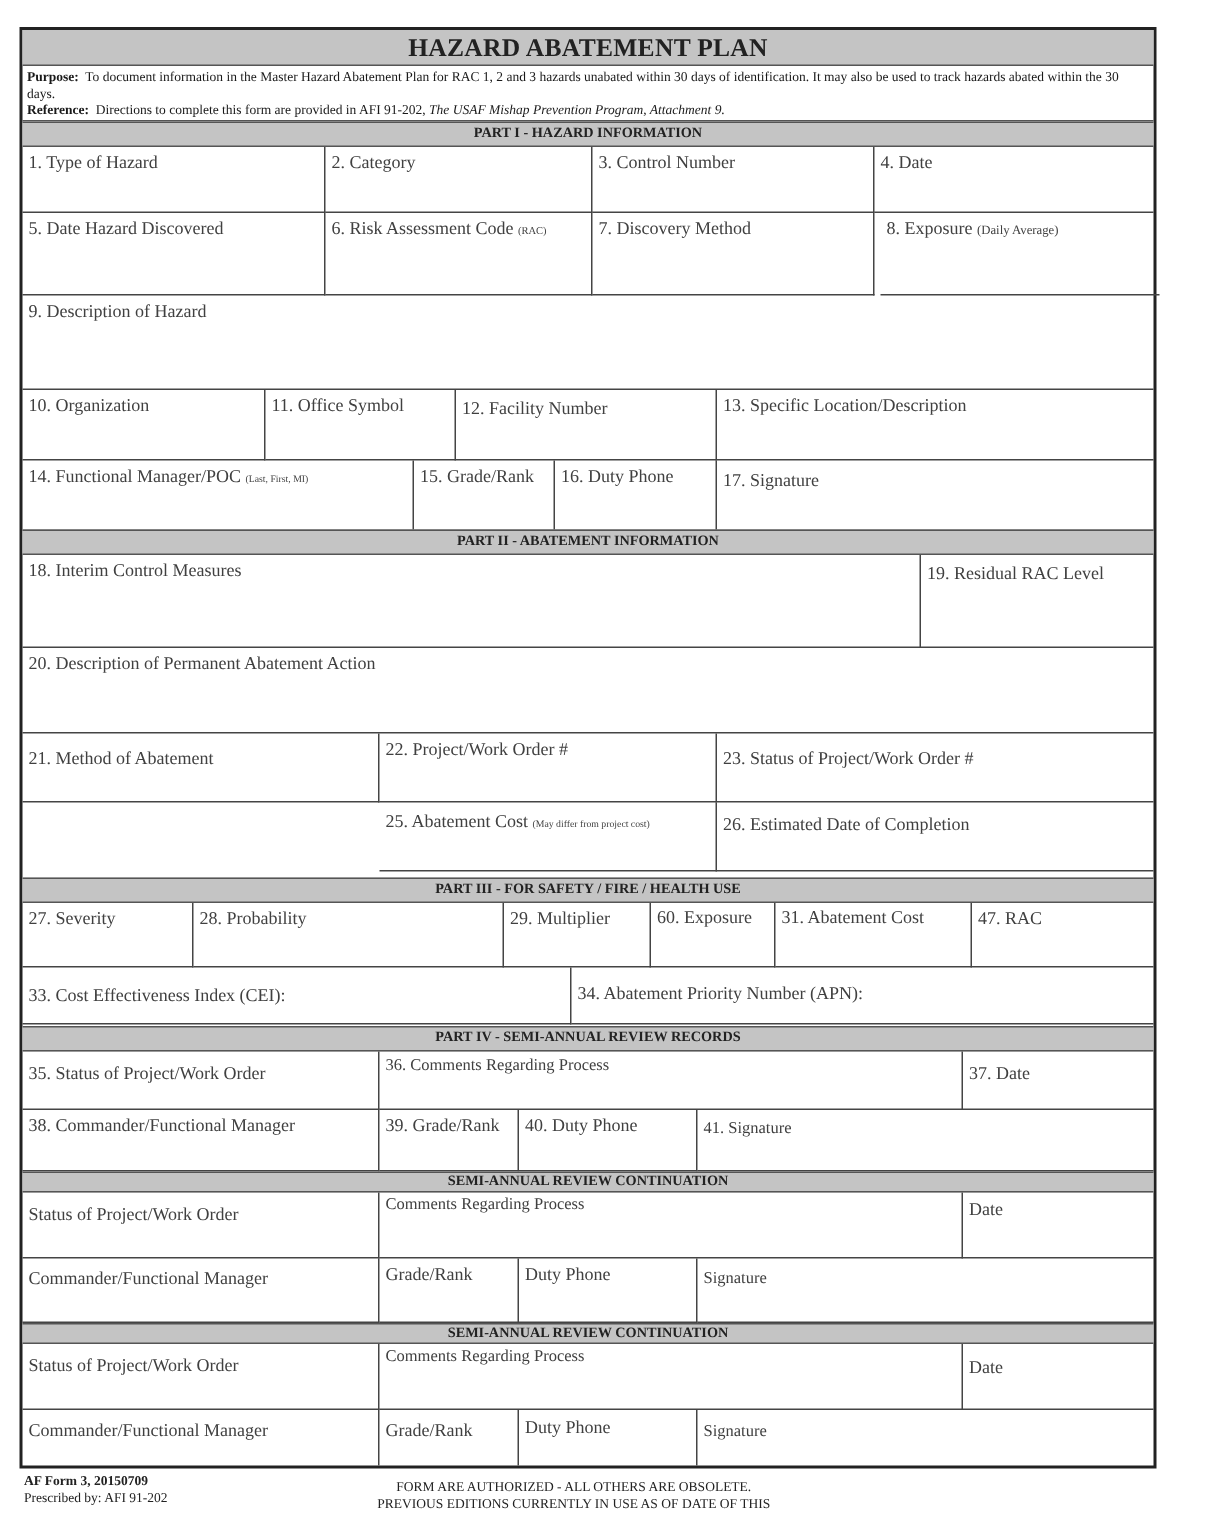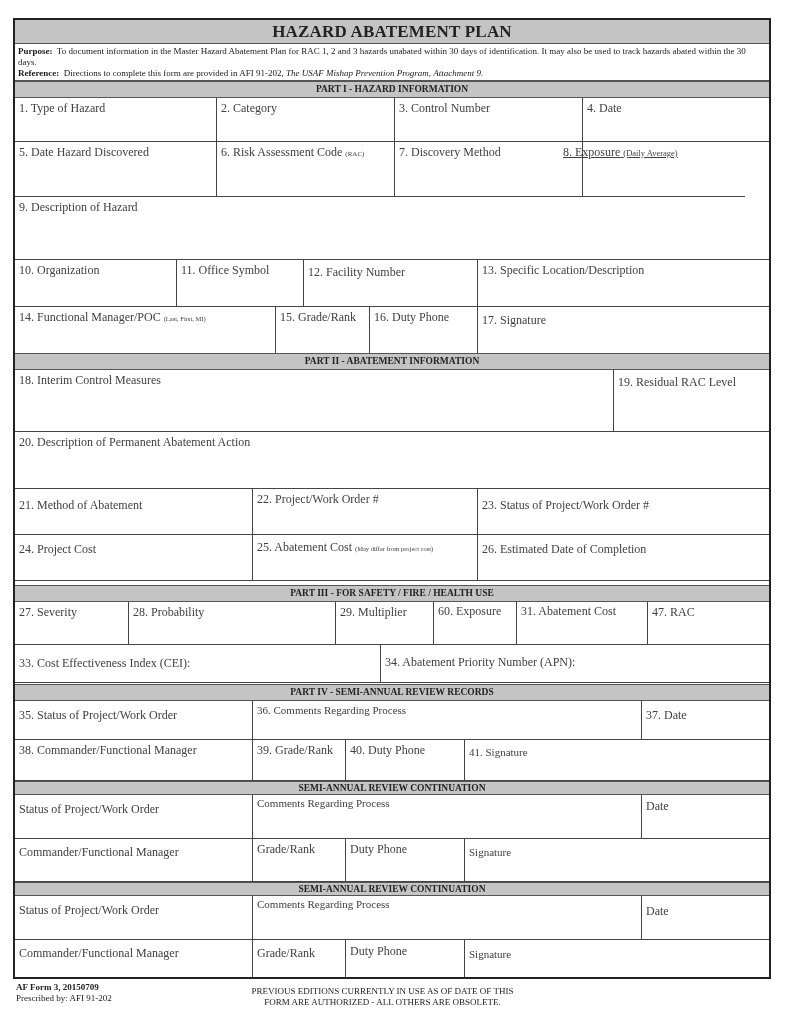--- a/index.html
+++ b/index.html
@@ -34,21 +34,21 @@
   <div class="abs hdr parthdr" style="left:0;top:61px;width:754px;height:17px;">PART I - HAZARD INFORMATION</div>
 
   <div class="abs cell" style="left:0;top:78px;width:202px;height:44px;"><span>1. Type of Hazard</span></div>
   <div class="abs cell" style="left:202px;top:78px;width:178px;height:44px;"><span>2. Category</span></div>
   <div class="abs cell" style="left:380px;top:78px;width:188px;height:44px;"><span>3. Control Number</span></div>
   <div class="abs cell noright" style="left:568px;top:78px;width:186px;height:44px;"><span>4. Date</span></div>
 
   <div class="abs cell" style="left:0;top:122px;width:202px;height:55px;"><span>5. Date Hazard Discovered</span></div>
   <div class="abs cell" style="left:202px;top:122px;width:178px;height:55px;"><span>6. Risk Assessment Code</span> <span class="small">(RAC)</span></div>
   <div class="abs cell" style="left:380px;top:122px;width:188px;height:55px;"><span>7. Discovery Method</span></div>
-  <div class="abs cell noright" style="left:544px;top:122px;width:186px;height:55px;text-decoration:underline;"><span>8. Exposure</span> <span class="small" style="font-size:8.5px">(Daily Average)</span></div>
+  <div class="abs cell noright" style="left:572px;top:122px;width:186px;height:55px;"><span>8. Exposure</span> <span class="small" style="font-size:8.5px">(Daily Average)</span></div>
 
   <div class="abs cell noright" style="left:0;top:177px;width:754px;height:63px;"><span>9. Description of Hazard</span></div>
 
   <div class="abs cell" style="left:0;top:240px;width:162px;height:47px;"><span>10. Organization</span></div>
   <div class="abs cell" style="left:162px;top:240px;width:127px;height:47px;"><span>11. Office Symbol</span></div>
   <div class="abs cell" style="left:289px;top:240px;width:174px;height:47px;padding-top:5px;"><span>12. Facility Number</span></div>
   <div class="abs cell noright" style="left:463px;top:240px;width:291px;height:47px;"><span>13. Specific Location/Description</span></div>
 
   <div class="abs cell" style="left:0;top:287px;width:261px;height:47px;"><span>14. Functional Manager/POC</span> <span class="small" style="font-size:6.5px">(Last, First, MI)</span></div>
   <div class="abs cell" style="left:261px;top:287px;width:94px;height:47px;"><span>15. Grade/Rank</span></div>
@@ -59,21 +59,20 @@
 
   <div class="abs cell" style="left:0;top:350px;width:599px;height:62px;"><span>18. Interim Control Measures</span></div>
   <div class="abs cell noright" style="left:599px;top:350px;width:155px;height:62px;padding-top:5px;"><span>19. Residual RAC Level</span></div>
 
   <div class="abs cell noright" style="left:0;top:412px;width:754px;height:57px;"><span>20. Description of Permanent Abatement Action</span></div>
 
   <div class="abs cell" style="left:0;top:469px;width:238px;height:46px;padding-top:9px;"><span>21. Method of Abatement</span></div>
   <div class="abs cell" style="left:238px;top:469px;width:225px;height:46px;"><span>22. Project/Work Order #</span></div>
   <div class="abs cell noright" style="left:463px;top:469px;width:291px;height:46px;padding-top:9px;"><span>23. Status of Project/Work Order #</span></div>
 
-  <div class="abs cell" style="left:0;top:515px;width:238px;height:46px;padding-top:7px;"><span>24. Project Cost</span></div>
   <div class="abs cell" style="left:238px;top:515px;width:225px;height:46px;padding-top:5px;"><span>25. Abatement Cost</span> <span class="small" style="font-size:6.5px">(May differ from project cost)</span></div>
   <div class="abs cell noright" style="left:463px;top:515px;width:291px;height:46px;padding-top:7px;"><span>26. Estimated Date of Completion</span></div>
 
   <div class="abs hdr parthdr" style="left:0;top:565px;width:754px;height:17px;">PART III - FOR SAFETY / FIRE / HEALTH USE</div>
 
   <div class="abs cell" style="left:0;top:582px;width:114px;height:43px;"><span>27. Severity</span></div>
   <div class="abs cell" style="left:114px;top:582px;width:207px;height:43px;"><span>28. Probability</span></div>
   <div class="abs cell" style="left:321px;top:582px;width:98px;height:43px;"><span>29. Multiplier</span></div>
   <div class="abs cell" style="left:419px;top:582px;width:83px;height:43px;padding-top:2px;"><span>60. Exposure</span></div>
   <div class="abs cell" style="left:502px;top:582px;width:131px;height:43px;padding-top:2px;"><span>31. Abatement Cost</span></div>
@@ -114,19 +113,19 @@
   <div class="abs cell" style="left:238px;top:920px;width:93px;height:37px;border-bottom:none;padding-top:6px;"><span>Grade/Rank</span></div>
   <div class="abs cell" style="left:331px;top:920px;width:119px;height:37px;border-bottom:none;padding-top:4px;"><span>Duty Phone</span></div>
   <div class="abs cell noright" style="left:450px;top:920px;width:304px;height:37px;border-bottom:none;padding-top:7px;font-size:11px;"><span>Signature</span></div>
 </div>
 
 <div class="abs footer" style="left:16px;top:982px;width:200px;font-family:Liberation Serif, serif;">
   <div style="font-weight:bold;">AF Form 3, 20150709</div>
   <div>Prescribed by:  AFI 91-202</div>
 </div>
 <div class="abs footer" style="left:210px;top:986px;width:345px;text-align:center;">
+  <div>FORM ARE AUTHORIZED - ALL OTHERS ARE OBSOLETE.</div>
   <div>PREVIOUS EDITIONS CURRENTLY IN USE AS OF DATE OF THIS</div>
-  <div>FORM ARE AUTHORIZED - ALL OTHERS ARE OBSOLETE.</div>
 </div>
 <div class="abs footer" style="left:560px;top:980px;width:210px;text-align:right;margin-top:46px;">
   <div>Adobe® LiveCycle® Designer ES4</div>
   <div>OPR: HQ AFSEC/SEGS</div>
 </div>
 
 </body></html>

